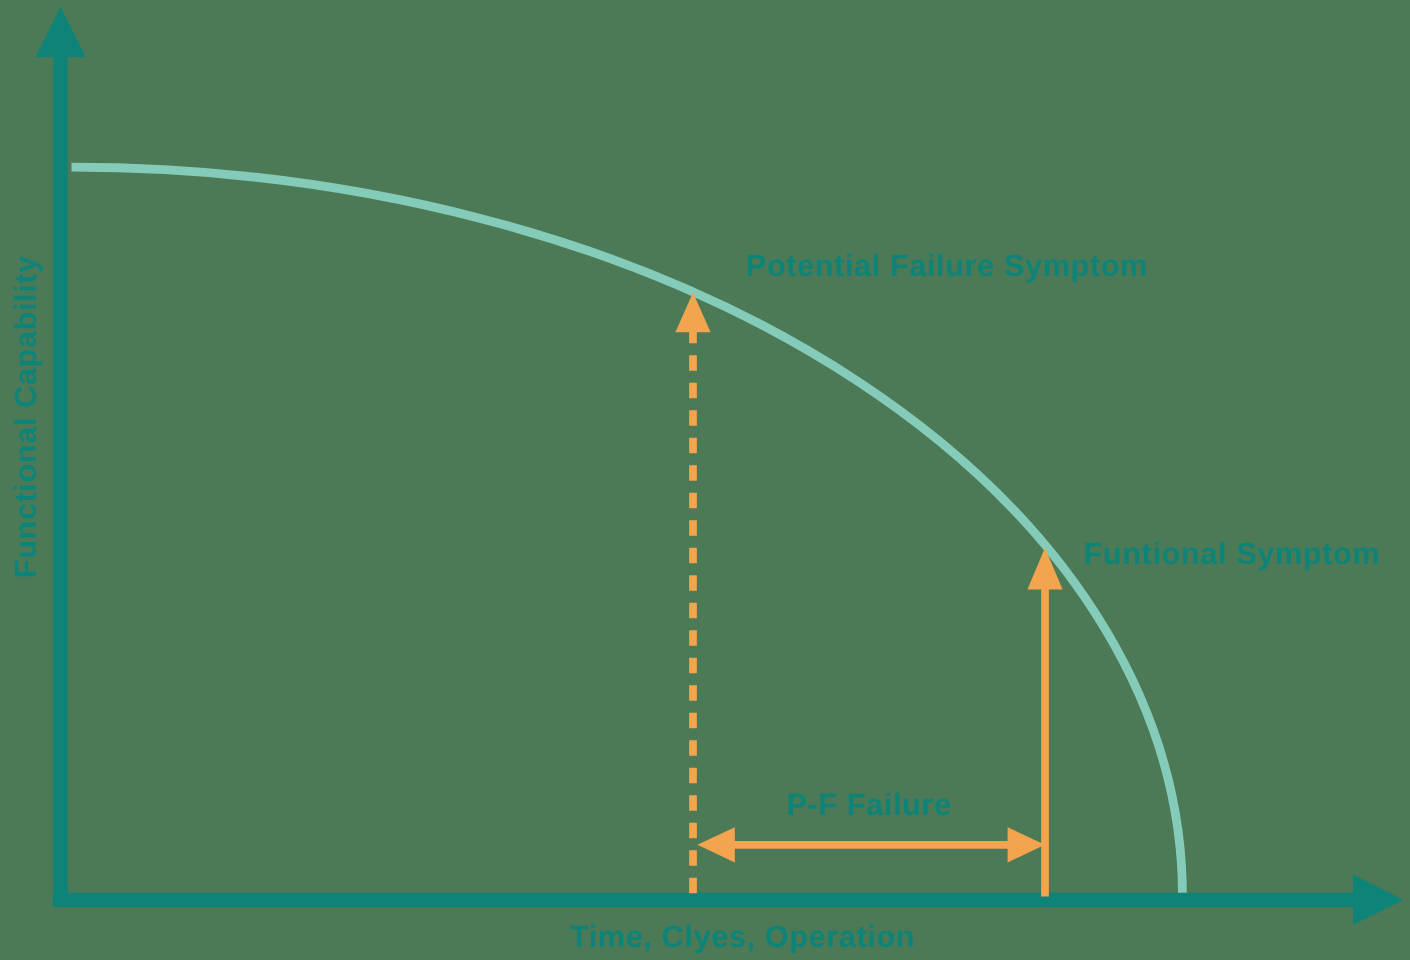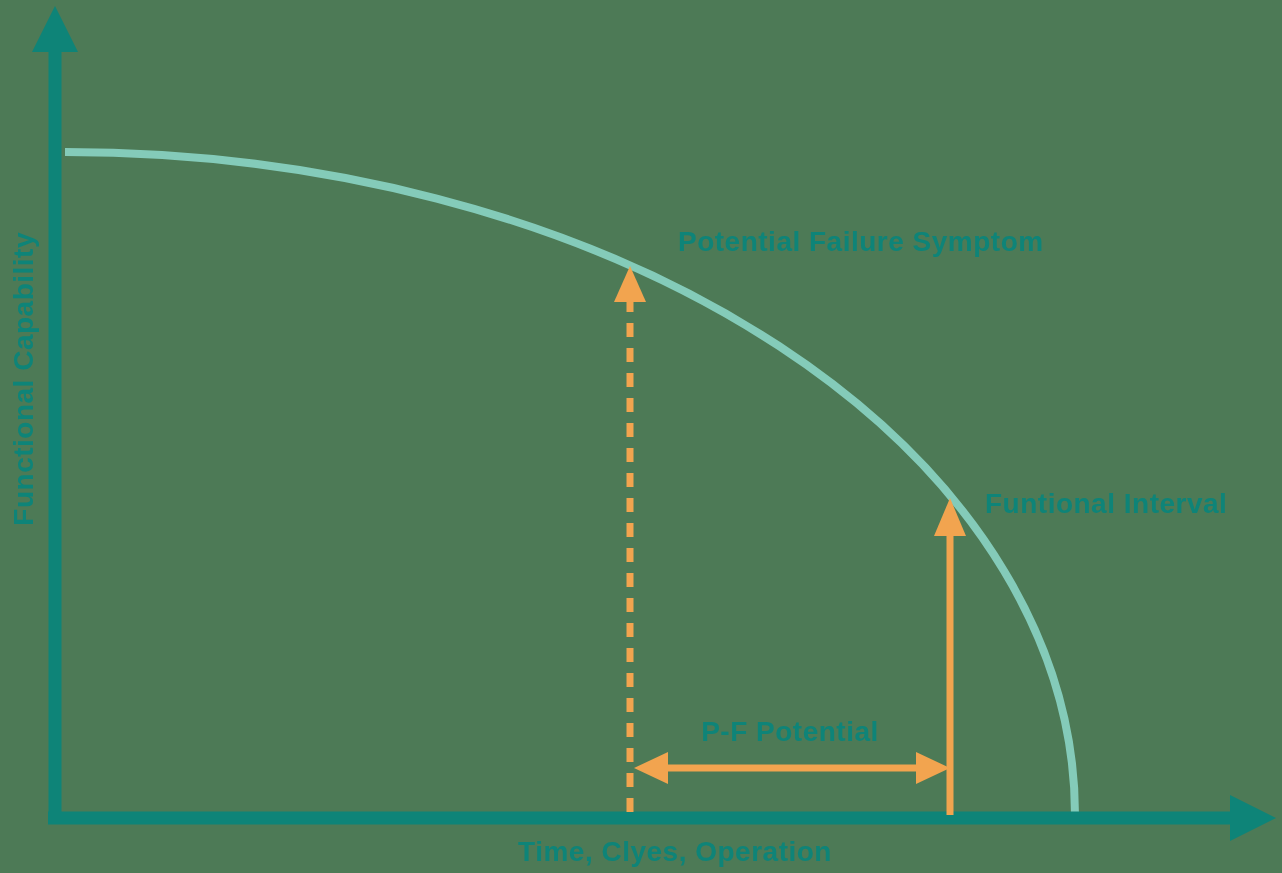--- a/index.html
+++ b/index.html
@@ -112,17 +112,17 @@
     <polygon class="orange-head" points="668,752 668,784 634,768"></polygon>
     <polygon class="orange-head" points="916,752 916,784 950,768"></polygon>
   </svg>
 
   <div class="label y-axis-label">Functional Capability</div>
 
   <div class="label x-axis-label">Time, Clyes, Operation</div>
 
   <div class="label potential-failure-label">Potential Failure Symptom</div>
 
-  <div class="label functional-failure-label">Funtional Interval</div>
+  <div class="label functional-failure-label">Funtional Symptom</div>
 
-  <div class="label pf-interval-label">P-F Potential</div>
+  <div class="label pf-interval-label">P-F Failure</div>
 
 </div>
 
 </body></html>

